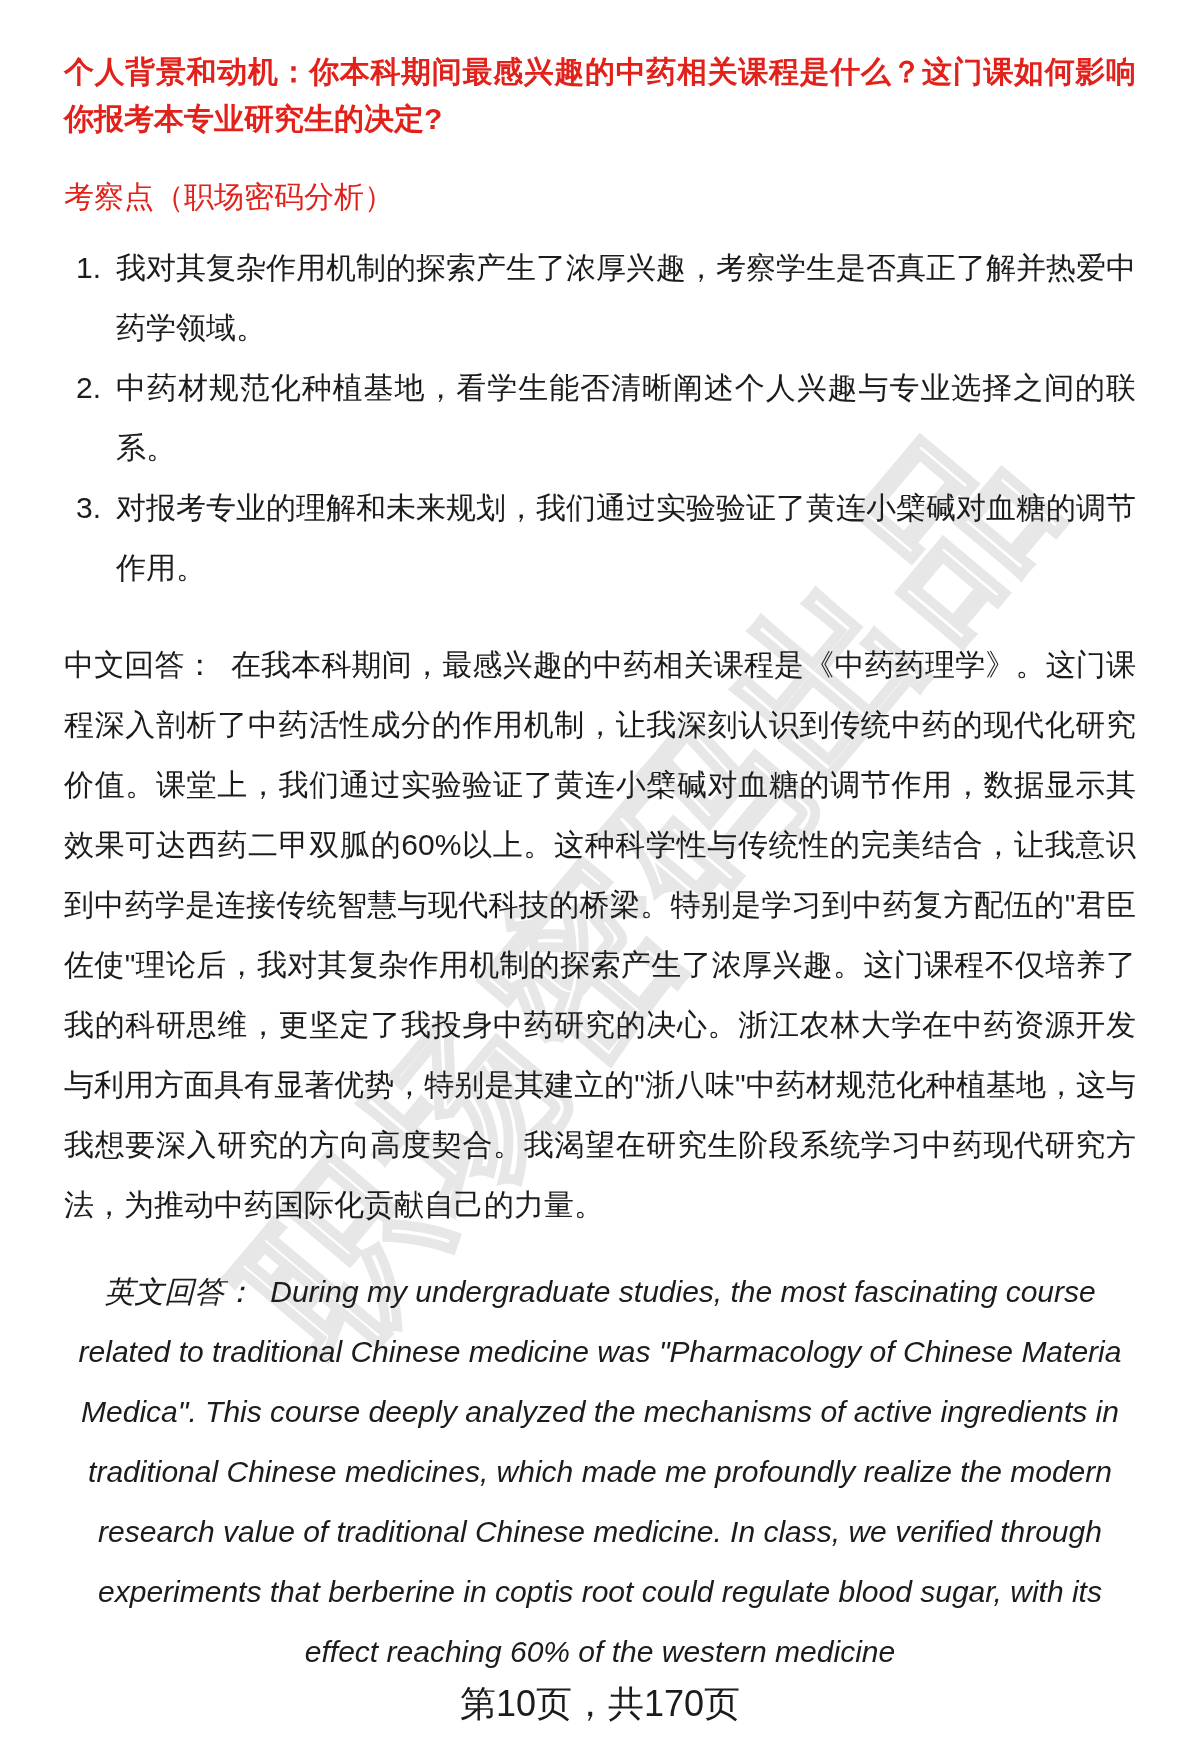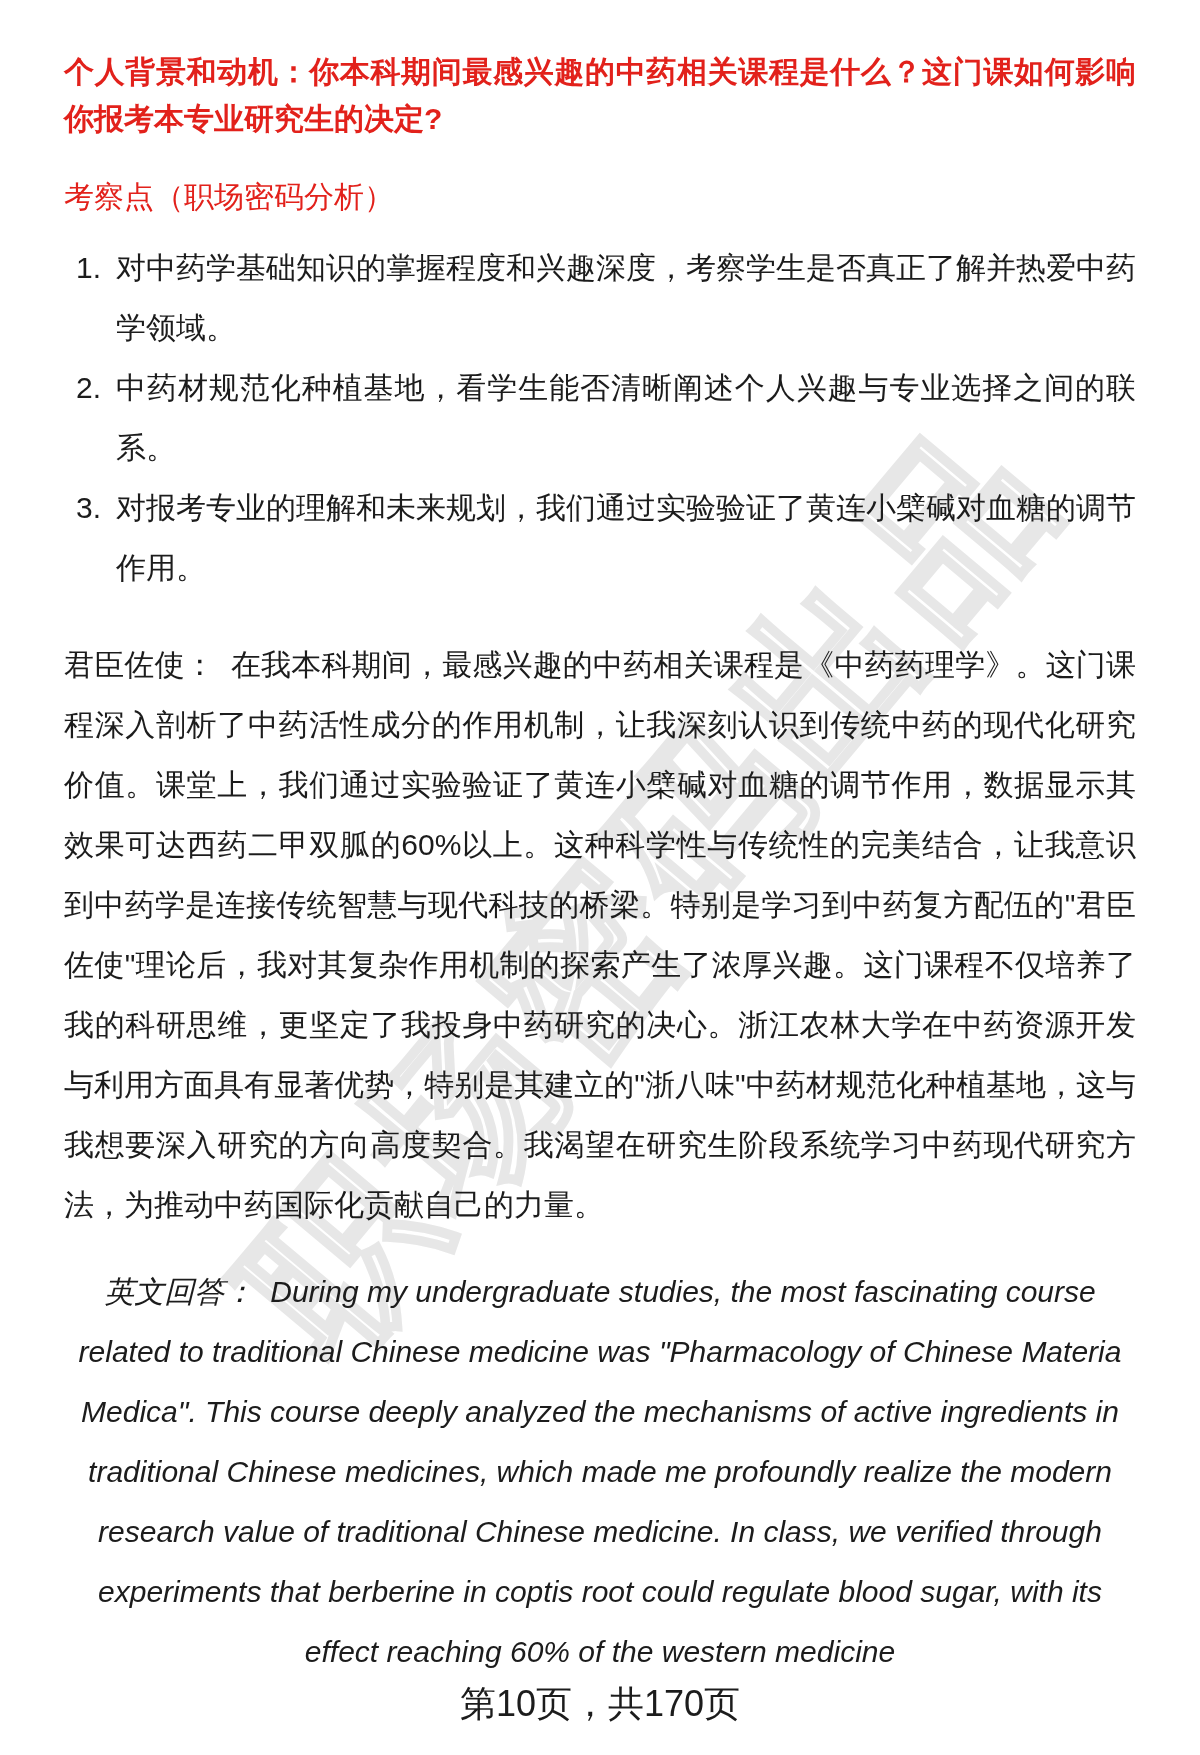--- a/index.html
+++ b/index.html
@@ -87,34 +87,34 @@
 
   <div class="content">
 
     <div class="heading">个人背景和动机：你本科期间最感兴趣的中药相关课程是什么？这门课如何影响你报考本专业研究生的决定?</div>
 
     <div class="subheading">考察点（职场密码分析）</div>
 
     <div class="points">
       <div class="point">
         <span class="num">1.</span>
-        <span class="txt">对中药学基础知识的掌握程度和兴趣深度，考察学生是否真正了解并热爱中药学领域。</span>
+        <span class="txt">我对其复杂作用机制的探索产生了浓厚兴趣，考察学生是否真正了解并热爱中药学领域。</span>
       </div>
       <div class="point">
         <span class="num">2.</span>
         <span class="txt">中药材规范化种植基地，看学生能否清晰阐述个人兴趣与专业选择之间的联系。</span>
       </div>
       <div class="point">
         <span class="num">3.</span>
         <span class="txt">对报考专业的理解和未来规划，我们通过实验验证了黄连小檗碱对血糖的调节作用。</span>
       </div>
     </div>
 
     <p class="para zh">
-      <span class="label">君臣佐使：</span><span>在我本科期间，最感兴趣的中药相关课程是《中药药理学》。这门课程深入剖析了中药活性成分的作用机制，让我深刻认识到传统中药的现代化研究价值。课堂上，我们通过实验验证了黄连小檗碱对血糖的调节作用，数据显示其效果可达西药二甲双胍的60%以上。这种科学性与传统性的完美结合，让我意识到中药学是连接传统智慧与现代科技的桥梁。特别是学习到中药复方配伍的"君臣佐使"理论后，我对其复杂作用机制的探索产生了浓厚兴趣。这门课程不仅培养了我的科研思维，更坚定了我投身中药研究的决心。浙江农林大学在中药资源开发与利用方面具有显著优势，特别是其建立的"浙八味"中药材规范化种植基地，这与我想要深入研究的方向高度契合。我渴望在研究生阶段系统学习中药现代研究方法，为推动中药国际化贡献自己的力量。</span>
+      <span class="label">中文回答：</span><span>在我本科期间，最感兴趣的中药相关课程是《中药药理学》。这门课程深入剖析了中药活性成分的作用机制，让我深刻认识到传统中药的现代化研究价值。课堂上，我们通过实验验证了黄连小檗碱对血糖的调节作用，数据显示其效果可达西药二甲双胍的60%以上。这种科学性与传统性的完美结合，让我意识到中药学是连接传统智慧与现代科技的桥梁。特别是学习到中药复方配伍的"君臣佐使"理论后，我对其复杂作用机制的探索产生了浓厚兴趣。这门课程不仅培养了我的科研思维，更坚定了我投身中药研究的决心。浙江农林大学在中药资源开发与利用方面具有显著优势，特别是其建立的"浙八味"中药材规范化种植基地，这与我想要深入研究的方向高度契合。我渴望在研究生阶段系统学习中药现代研究方法，为推动中药国际化贡献自己的力量。</span>
     </p>
 
     <p class="para en">
       <span class="label">英文回答：</span><span>During my undergraduate studies, the most fascinating course related to traditional Chinese medicine was "Pharmacology of Chinese Materia Medica". This course deeply analyzed the mechanisms of active ingredients in traditional Chinese medicines, which made me profoundly realize the modern research value of traditional Chinese medicine. In class, we verified through experiments that berberine in coptis root could regulate blood sugar, with its effect reaching 60% of the western medicine</span>
     </p>
 
   </div>
 
   <div class="footer">第10页，共170页</div>
 

